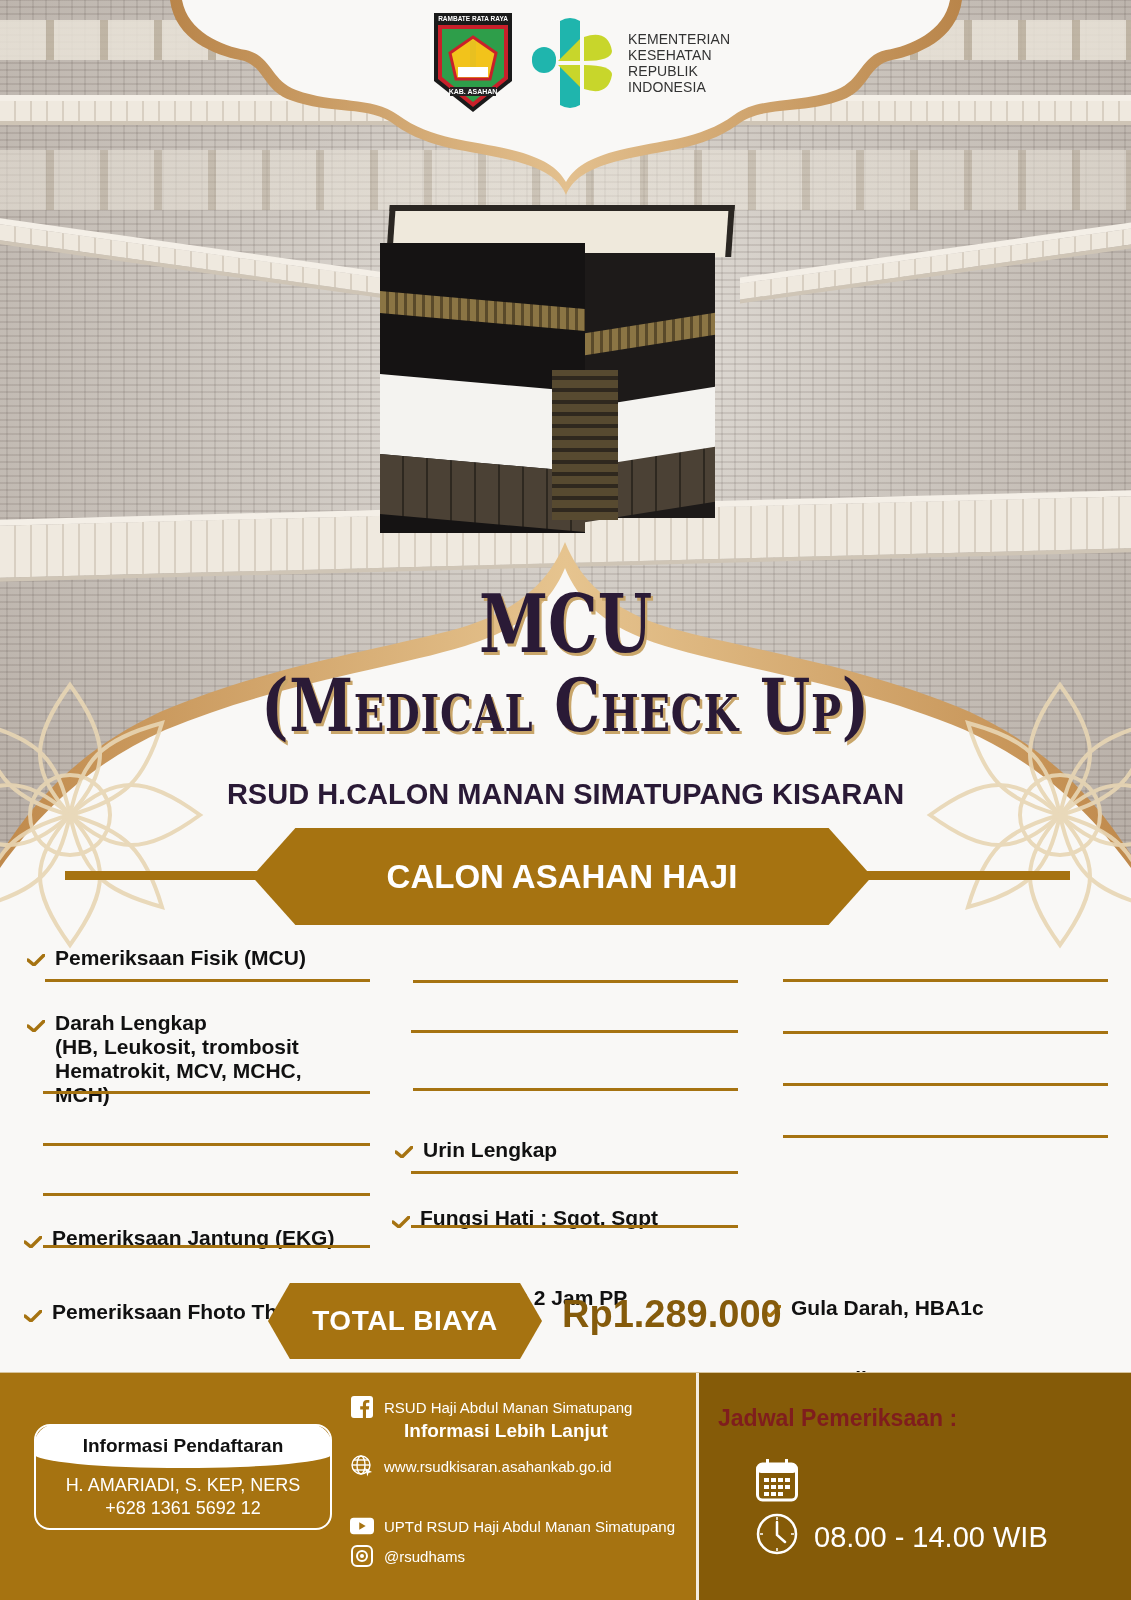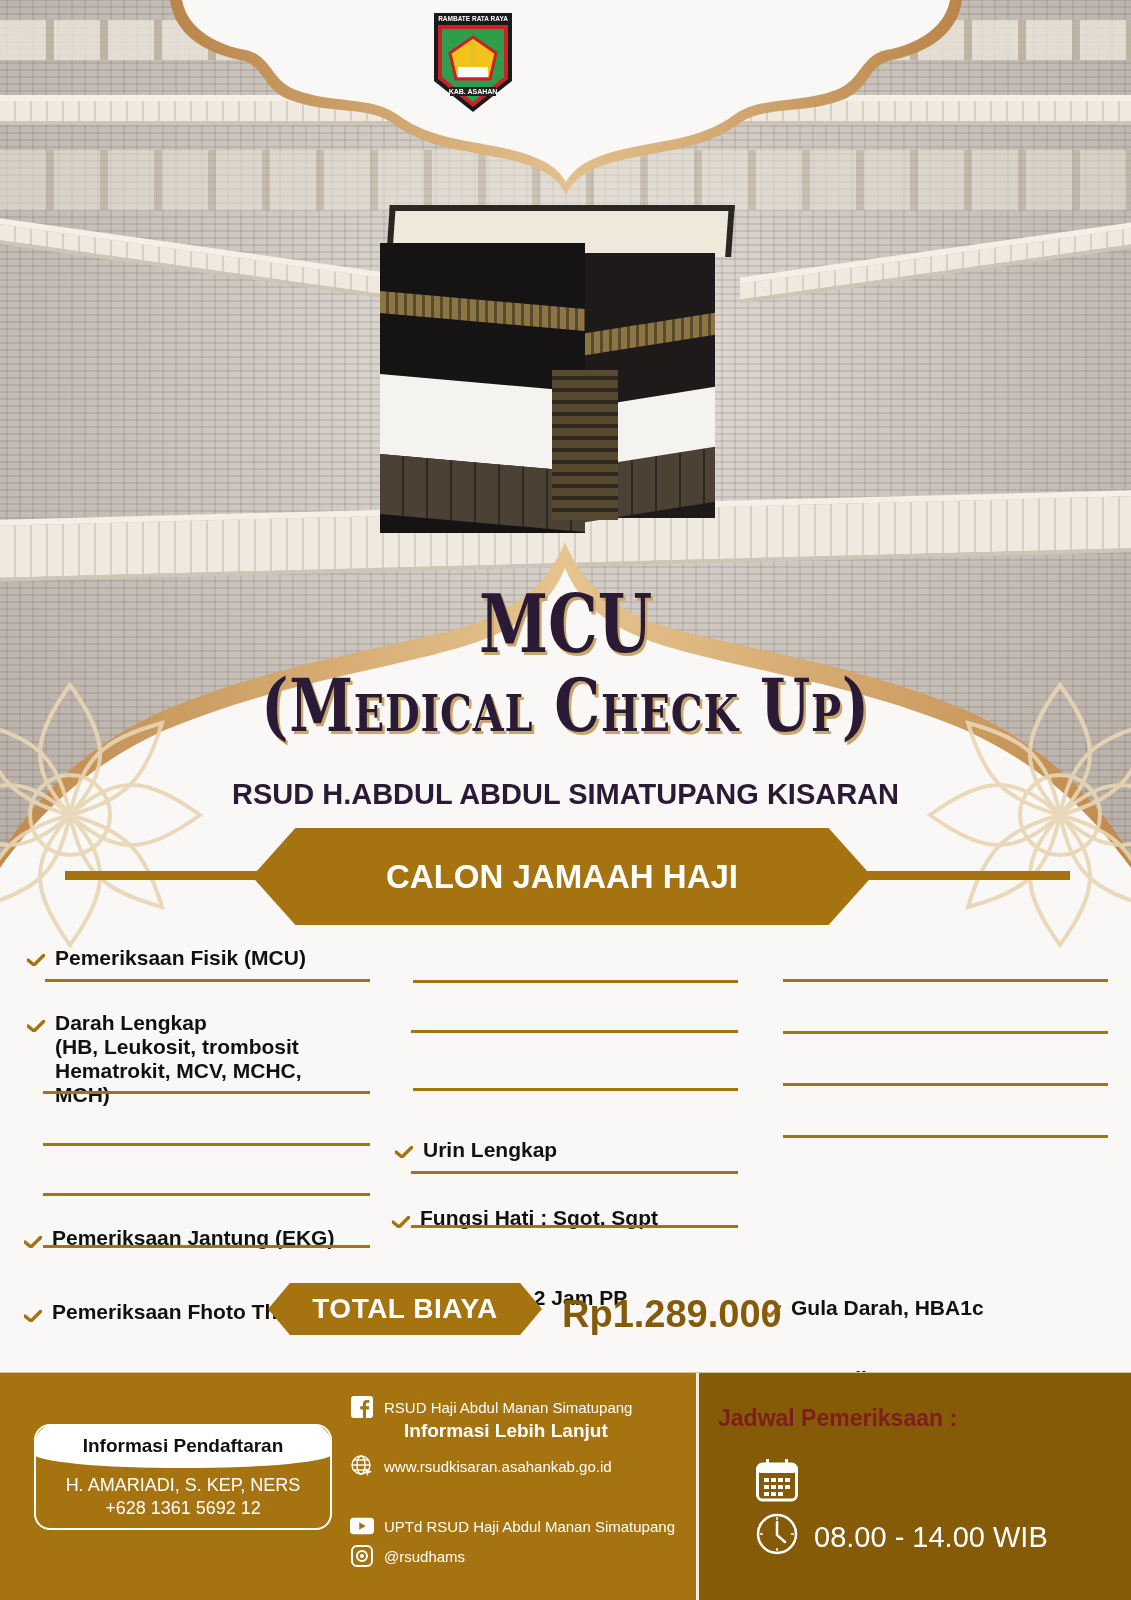--- a/index.html
+++ b/index.html
@@ -68,21 +68,21 @@
     color: #fff; font-weight: 700; font-size: 33px; line-height: 38px; text-align: center;
   }
 
   
   .col { position: absolute; top: 940px; }
   .item { position: relative; padding-left: 28px; font-weight: 700; font-size: 21px; line-height: 24px; color: #111; }
   .item .check { position: absolute; left: 0; width: 18px; height: 12px; }
 
   
   .total-pill {
-    position: absolute; left: 268px; top: 1283px; width: 274px; height: 52px; background: #a67311;
+    position: absolute; left: 268px; top: 1283px; width: 274px; height: 76px; background: #a67311;
     clip-path: polygon(8% 0, 92% 0, 100% 50%, 92% 100%, 8% 100%, 0 50%);
     color: #fff; font-weight: 700; font-size: 28px; display: flex; align-items: center; justify-content: center;
     letter-spacing: 0.5px;
   }
   .total-value { position: absolute; left: 562px; top: 1293px; font-weight: 700; font-size: 38px; color: #855b0b; }
 
   
   .footer-left { position: absolute; left: 0; top: 1373px; width: 696px; height: 227px; background: #a67311; }
   .footer-right { position: absolute; left: 699px; top: 1373px; width: 432px; height: 227px; background: #855b08; }
   .footer-sep { position: absolute; left: 696px; top: 1373px; width: 3px; height: 227px; background: #f4ede0; }
@@ -146,20 +146,37 @@
       <path d="M2,2 H80 V70 L41,101 L2,70 Z" fill="#1a1a1a"></path>
       <path d="M6,14 H76 V68 L41,96 L6,68 Z" fill="#c9202a"></path>
       <path d="M10,18 H72 V66 L41,91 L10,66 Z" fill="#2e9e4a"></path>
       <path d="M41,26 L64,42 L58,68 L24,68 L18,42 Z" fill="#f2c31b" stroke="#c9202a" stroke-width="3"></path>
       <rect x="38" y="30" width="6" height="26" fill="#e8c020"></rect>
       <rect x="26" y="56" width="30" height="10" fill="#fff"></rect>
       <rect x="18" y="76" width="46" height="9" fill="#222"></rect>
       <text x="41" y="83" font-size="7" font-weight="700" fill="#fff" text-anchor="middle" font-family="Liberation Sans, sans-serif">KAB. ASAHAN</text>
       <text x="41" y="10" font-size="6.5" font-weight="700" fill="#fff" text-anchor="middle" font-family="Liberation Sans, sans-serif">RAMBATE RATA RAYA</text>
     </svg>
+  </div>
+  <div class="kemenkes">
+    <svg width="84" height="92" viewBox="0 0 84 92">
+      <rect x="0" y="30" width="24" height="26" rx="12" ry="12" fill="#1fb5ad"></rect>
+      <path d="M28,4 Q38,-2 48,4 L48,44 L28,44 Z" fill="#1fb5ad"></path>
+      <path d="M28,48 L48,48 L48,88 Q38,94 28,88 Z" fill="#1fb5ad"></path>
+      <path d="M52,20 Q76,12 80,34 Q80,44 52,44 Z" fill="#c8d62b"></path>
+      <path d="M52,48 Q80,48 80,58 Q76,80 52,72 Z" fill="#c8d62b"></path>
+      <path d="M26,44 L48,22 L48,44 Z" fill="#c8d62b"></path>
+      <path d="M26,48 L48,48 L48,70 Z" fill="#c8d62b"></path>
+    </svg>
+    <div class="kemenkes-text">
+      <div>KEMENTERIAN</div>
+      <div>KESEHATAN</div>
+      <div>REPUBLIK</div>
+      <div>INDONESIA</div>
+    </div>
   </div>
 </div>
 
 <svg class="mid-arch" viewBox="0 540 1131 330">
   <defs>
     <linearGradient id="goldgrad2" x1="0" x2="1">
       <stop offset="0" stop-color="#c08a4c"></stop>
       <stop offset="0.5" stop-color="#e6c48f"></stop>
       <stop offset="1" stop-color="#c08a4c"></stop>
     </linearGradient>
@@ -190,25 +207,25 @@
     <path d="M280,165 C225,125 195,125 150,165 C195,205 225,205 280,165 Z"></path>
     <path d="M58,73 C120,90 138,110 150,165 C95,150 75,130 58,73 Z"></path>
     <path d="M242,73 C180,90 162,110 150,165 C205,150 225,130 242,73 Z"></path>
     <path d="M58,257 C120,240 138,220 150,165 C95,180 75,200 58,257 Z"></path>
     <path d="M242,257 C180,240 162,220 150,165 C205,180 225,200 242,257 Z"></path>
   </g>
 </svg>
 
 <div class="title-mcu">MCU</div>
 <div class="title-mcu2">(Medical Check Up)</div>
-<div class="hospital-name">RSUD H.ABDUL ABDUL SIMATUPANG KISARAN</div>
+<div class="hospital-name">RSUD H.CALON MANAN SIMATUPANG KISARAN</div>
 
 <div class="banner-line"></div>
 <div class="banner">
-  <div>CALON JAMAAH HAJI</div>
+  <div>CALON ASAHAN HAJI</div>
 </div>
 
 <svg width="0" height="0" style="position:absolute">
   <symbol id="chk" viewBox="0 0 18 12">
       <path d="M1,6 L7,11 L17,1" fill="none" stroke="#a67311" stroke-width="3.4" stroke-linecap="round" stroke-linejoin="round"></path>
     </symbol>
 </svg>
 
 <div>
   <div class="col item" style="left:27px;top:946px;">

